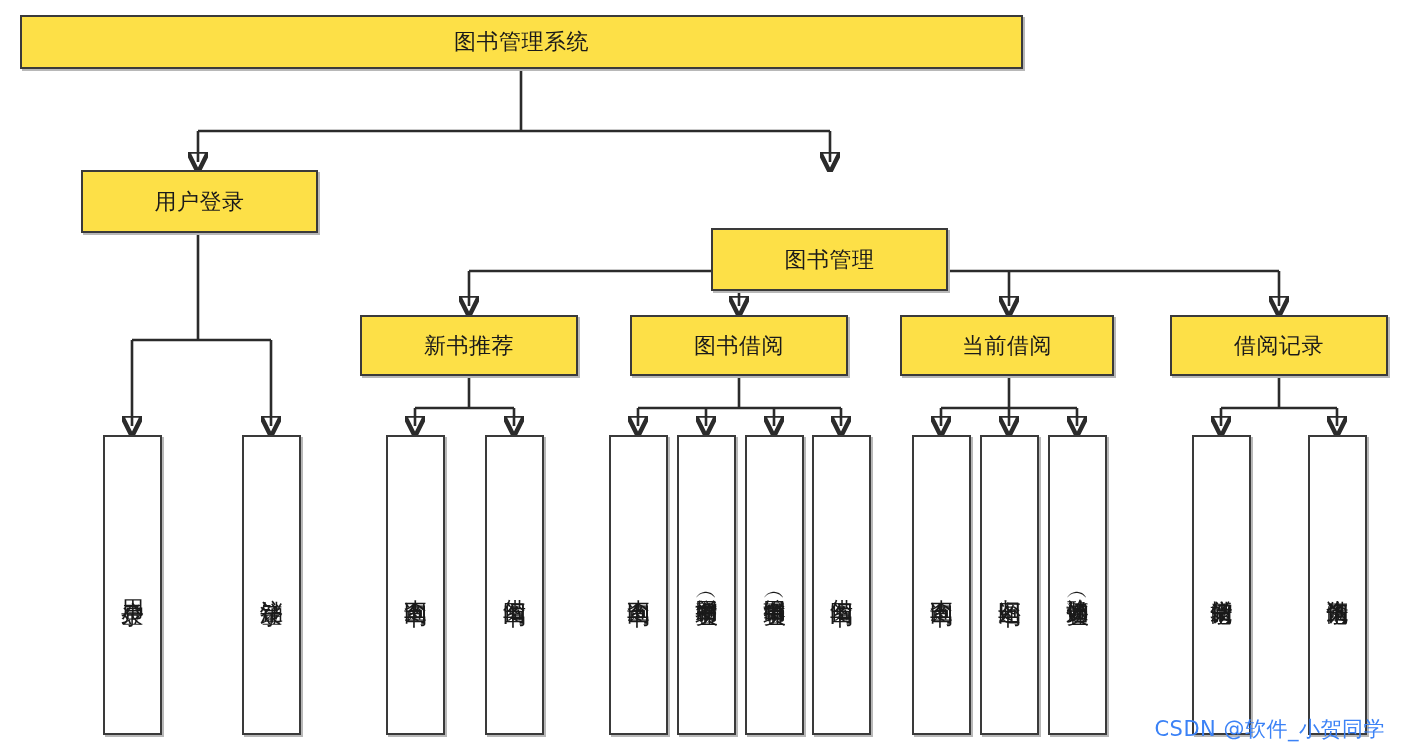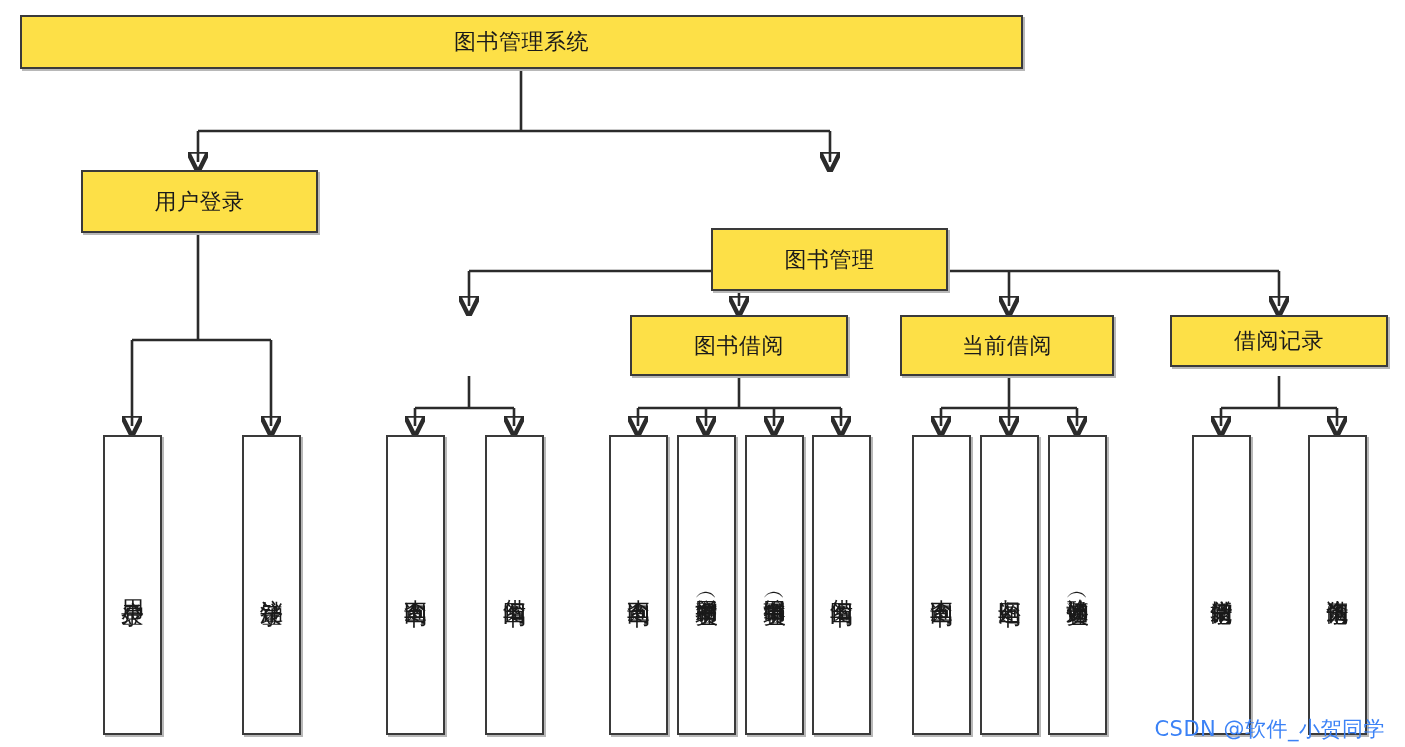--- a/index.html
+++ b/index.html
@@ -144,30 +144,33 @@
   </div>
 
   <div class="node shadowed" style="left:81px; top:170px; width:237px; height:63px;">
     <span class="label">用户登录</span>
   </div>
 
   <div class="node shadowed" style="left:711px; top:182px; width:237px; height:63px;margin-top:46px;">
     <span class="label">图书管理</span>
   </div>
 
+  <div class="node shadowed" style="left:360px; top:315px; width:218px; height:61px;">
+    <span class="label">新书推荐</span>
+  </div>
 
   <div class="node shadowed" style="left:630px; top:315px; width:218px; height:61px;text-align:right;">
     <span class="label">图书借阅</span>
   </div>
 
   <div class="node shadowed" style="left:900px; top:315px; width:214px; height:61px;">
     <span class="label">当前借阅</span>
   </div>
 
-  <div class="node shadowed" style="left:1170px; top:315px; width:218px; height:52px;">
+  <div class="node shadowed" style="left:1170px; top:315px; width:218px; height:61px;">
     <span class="label">借阅记录</span>
   </div>
 
   <div class="leaf" style="left:103px; top:435px; width:59px; height:300px;">
     <span class="vlabel">用户登录</span>
   </div>
   <div class="leaf" style="left:242px; top:435px; width:59px; height:300px;">
     <span class="vlabel">注销登录</span>
   </div>
 

